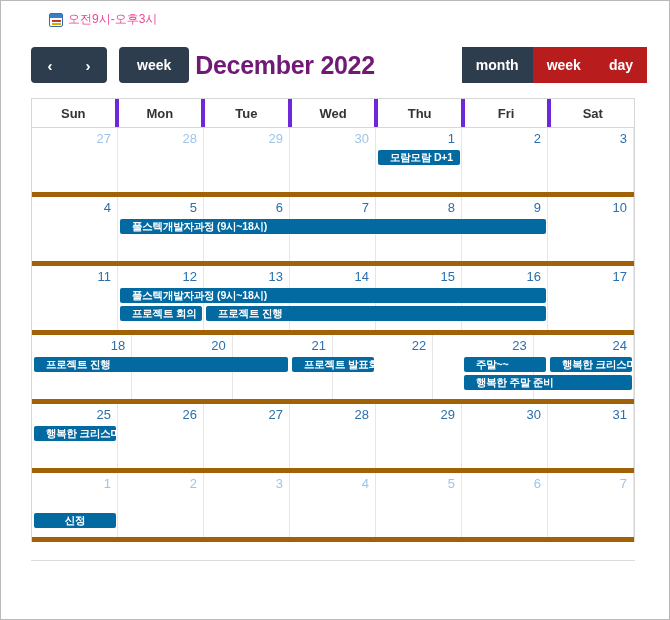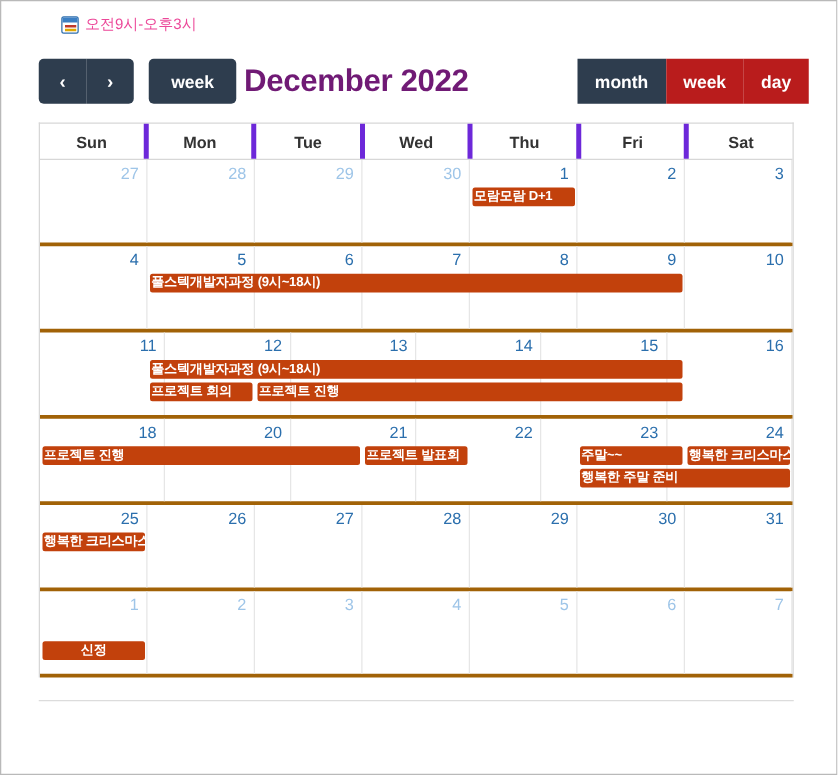--- a/index.html
+++ b/index.html
@@ -141,21 +141,21 @@
     padding: 7px 0 6px;
     border-right: 4px solid #6d28d9;
     box-sizing: border-box;
   }
   .dow:last-child { border-right: none; }
 
   .week {
     display: flex;
     position: relative;
     height: 69px;
-    border-bottom: 3px solid #a16207;
+    border-bottom: 5px solid #a16207;
     box-sizing: border-box;
     text-decoration: underline;
   }
   .day {
     flex: 1 1 0;
     border-right: 1px solid #e6e6e6;
     box-sizing: border-box;
     position: relative;
   }
   .day:last-child { border-right: none; }
@@ -174,25 +174,25 @@
     left: 0;
     top: 22px;
     width: 100%;
     height: 47px;
     pointer-events: none;
   }
   .event {
     position: absolute;
     height: 15px;
     line-height: 15px;
-    background: #c2410c;
+    background: #0369a1;
     color: #fff;
     font-size: 10.5px;
     font-weight: bold;
-    padding: 0 1px;
+    padding: 0 12px;
     box-sizing: border-box;
     border-radius: 2px;
     white-space: nowrap;
     overflow: hidden;
     pointer-events: auto;
     cursor: pointer;
     letter-spacing: -0.2px;
   }
   .footer-rule {
     margin: 18px 0 0 8px;
@@ -300,20 +300,23 @@
           </div>
           <div class="day">
             <div class="daynum">14</div>
           </div>
           <div class="day">
             <div class="daynum">15</div>
           </div>
           <div class="day">
             <div class="daynum">16</div>
           </div>
+          <div class="day">
+            <div class="daynum">17</div>
+          </div>
           <div class="events">
             <div class="event" style="left: calc(14.2857% + 2px); width: calc(71.4286% - 4px); top: 0px;">풀스텍개발자과정 (9시~18시)</div>
             <div class="event" style="left: calc(14.2857% + 2px); width: calc(14.2857% - 4px); top: 18px;">프로젝트 회의</div>
             <div class="event" style="left: calc(28.5714% + 2px); width: calc(57.1429% - 4px); top: 18px;">프로젝트 진행</div>
           </div>
         </div>
         <div class="week">
           <div class="day">
             <div class="daynum">18</div>
           </div>

